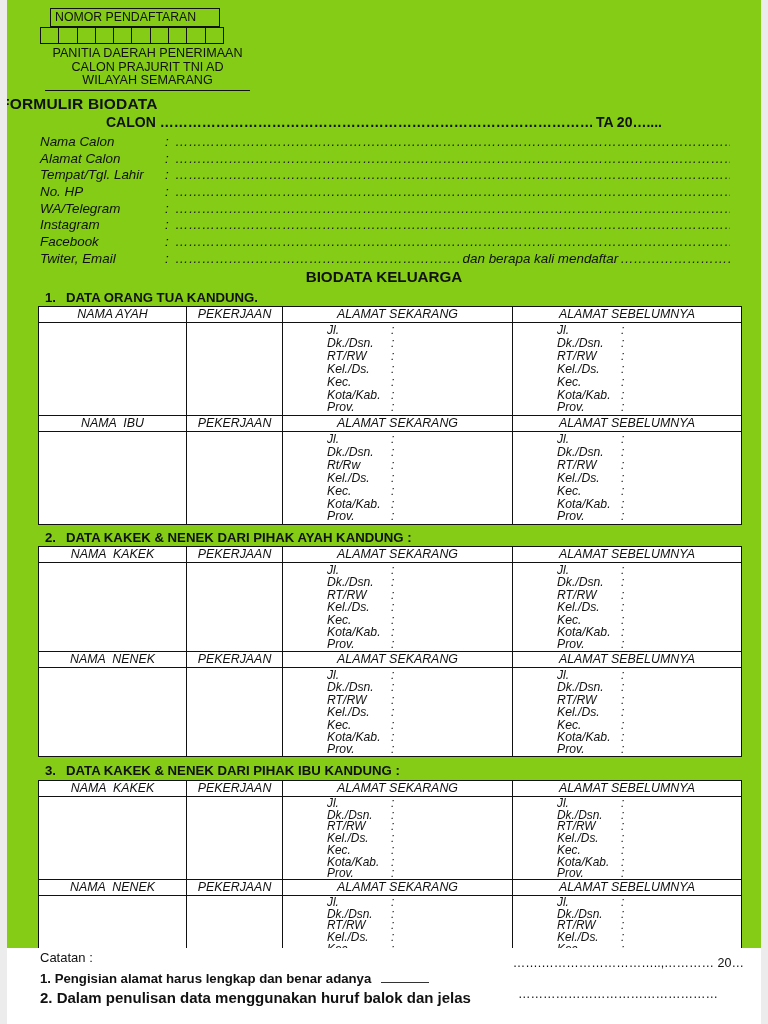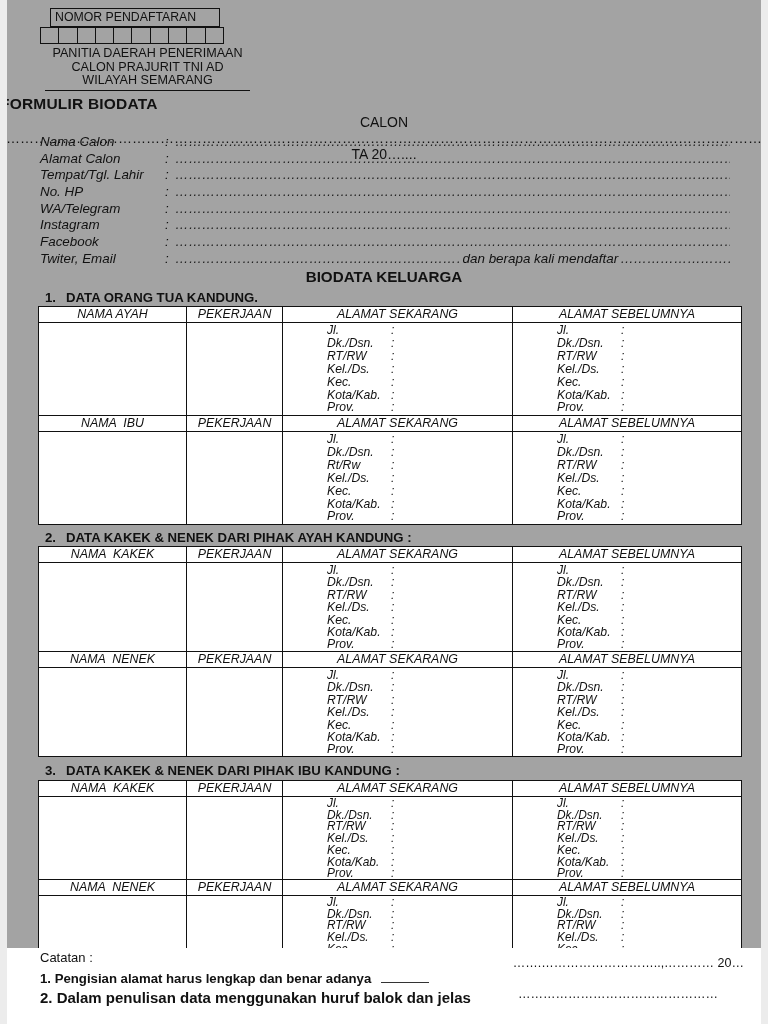--- a/index.html
+++ b/index.html
@@ -1,33 +1,33 @@
 <!DOCTYPE html>
 <html><head>
 <meta charset="utf-8">
 <style>
   * { margin:0; padding:0; box-sizing:border-box; }
   html,body { background:#fff; }
   body { font-family:"Liberation Sans", sans-serif; color:#111; }
-  .page { position:relative; width:768px; height:1024px; background:#a3a3a3; overflow:hidden; }
+  .page { position:relative; width:768px; height:1024px; background:#84cc16; overflow:hidden; }
 
   .edge { position:absolute; top:0; bottom:0; width:7px; background:#ececec; z-index:10; }
   .edge.left { left:0; } .edge.right { right:0; }
 
   
   .hdr { position:absolute; top:8px; left:40px; width:215px; }
   .reg-box { width:170px; margin-left:10px; border:1.8px solid #111; font-size:12.3px; padding:1px 4px 2px; white-space:pre; }
   .reg-cells { display:flex; width:184px; height:17px; border:1.8px solid #111; }
   .reg-cell { flex:1; border-left:1.4px solid #111; }
   .reg-cell:first-child { border-left:none; }
   .committee { text-align:center; font-size:12.6px; line-height:13.6px; margin-top:3px; }
   .hdr-underline { width:205px; margin:2px 0 0 5px; border-bottom:1.6px solid #111; }
 
   .doc-title { position:absolute; top:95px; left:0; right:0; text-align:left; font-size:15.5px; font-weight:700; letter-spacing:.2px; }
-  .subtitle { position:absolute; top:114px; left:106px; right:106px; display:flex; align-items:center; font-weight:400; font-size:14px;flex-direction:column; }
+  .subtitle { position:absolute; top:114px; left:106px; right:106px; display:flex; align-items:flex-start; font-weight:700; font-size:14px; }
   .subtitle .leader { flex:1; overflow:hidden; white-space:nowrap; margin:0 4px; }
 
   .fields { position:absolute; top:134px; left:40px; right:38px; font-size:13.4px; }
   .frow { display:flex; align-items:baseline; height:16.7px; line-height:16.7px;font-style:italic; }
   .f-label { width:125px; flex:none; }
   .f-colon { width:10px; flex:none; }
   .f-dots { flex:1; overflow:hidden; white-space:nowrap; color:#222; }
   .f-dots.wide { flex:2.6; }
   .f-note { flex:none; padding:0 2px; }
 

